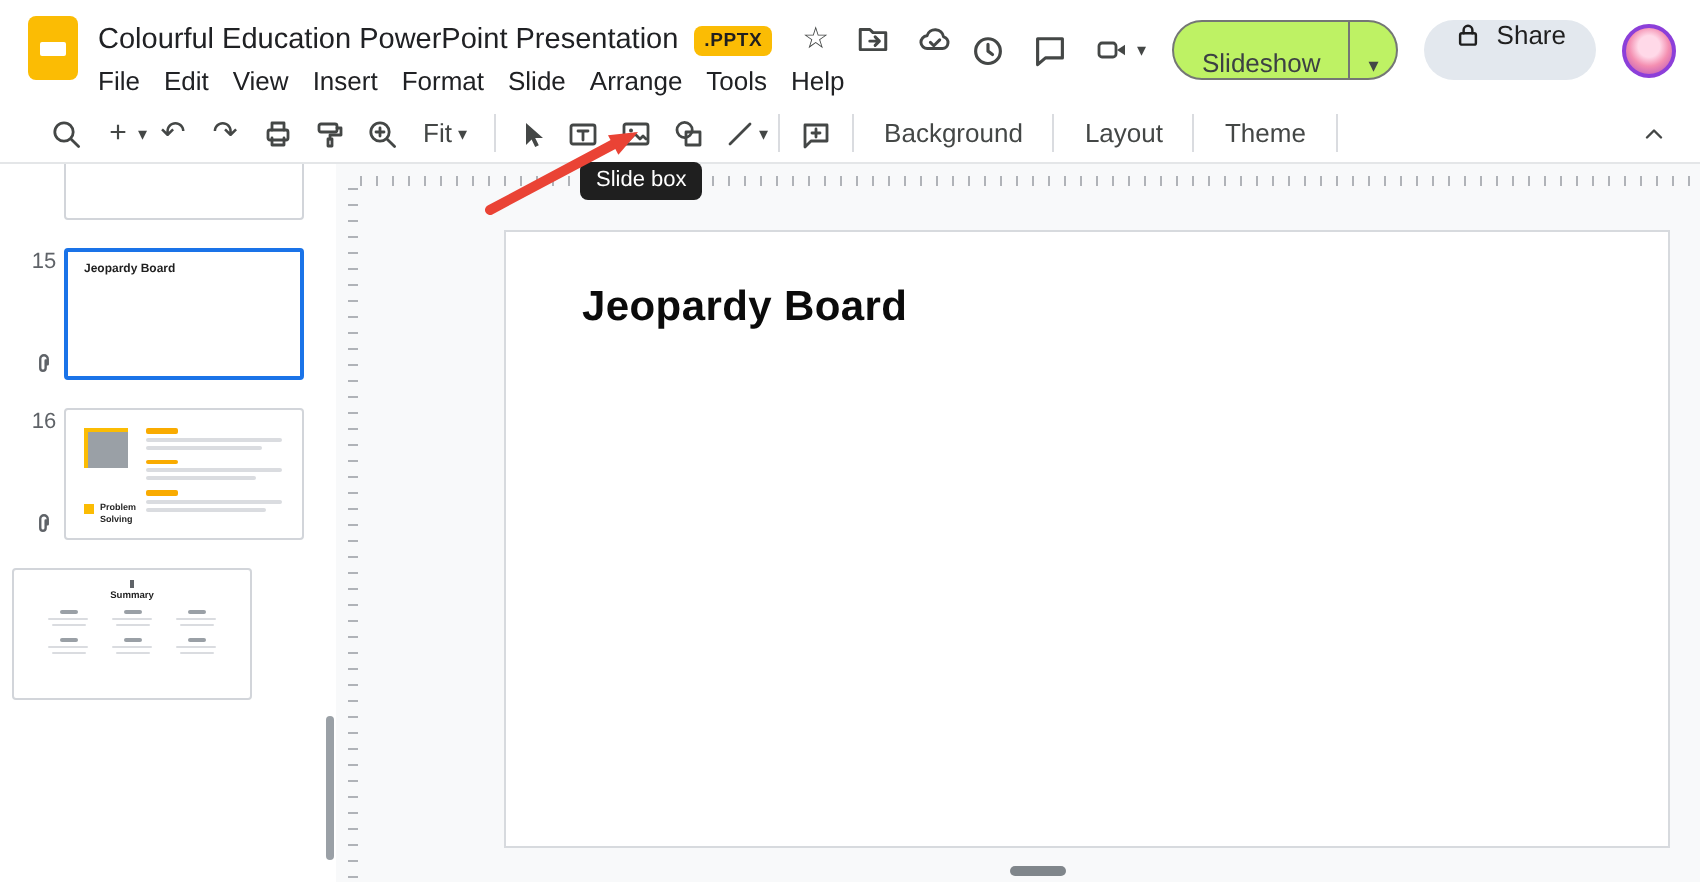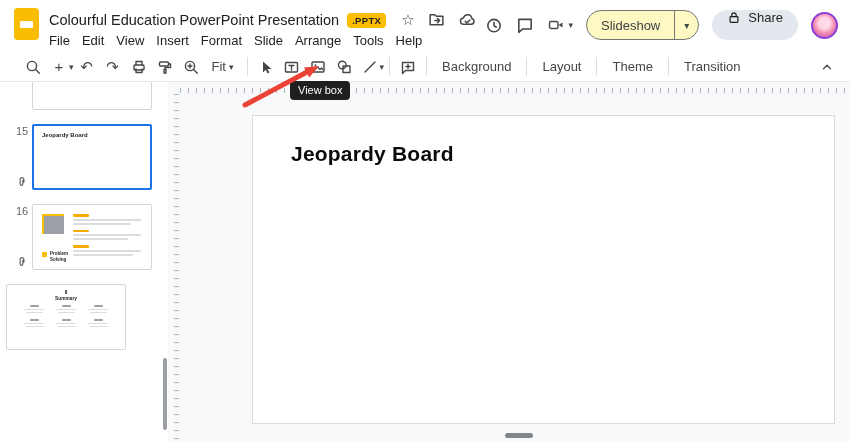--- a/index.html
+++ b/index.html
@@ -19,21 +19,21 @@
   .head-center { display:flex; flex-direction:column; min-width:0; }
   .title-row { display:flex; align-items:flex-end; height:21px; gap:8px; }
   .doc-title { font-size:14.5px; color:#202124; white-space:nowrap; }
   .pptx-badge { background:#fbbc04; color:#1f1f1f; font-size:9.5px; font-weight:bold; padding:2px 5px; border-radius:4px; letter-spacing:.3px; }
   .title-icons { display:flex; align-items:center; gap:13px; margin-left:7px; color:#444746; }
   .title-icons .uicon { font-size:15px; line-height:1; cursor:pointer; }
   .title-icons svg { cursor:pointer; }
   .menubar { display:flex; margin-top:3px; margin-left:-6px; }
   .menu-item { font-size:13px; color:#202124; padding:2px 6px; border-radius:4px; cursor:pointer; }
   .head-right { display:flex; align-items:center; gap:13px; margin-left:auto; margin-top:3px; color:#444746; flex:0 0 auto; }
-  .pill-btn { display:flex; align-items:center; height:30px; border:1px solid #747775; border-radius:15px; background:#fef9c3; overflow:hidden; cursor:pointer; }
+  .pill-btn { display:flex; align-items:flex-end; height:30px; border:1px solid #747775; border-radius:15px; background:#bef264; overflow:hidden; cursor:pointer; }
   .pill-main { padding:0 14px; font-size:13px; color:#3c4043; }
   .pill-sep { width:1px; align-self:stretch; background:#747775; }
   .pill-caret { padding:0 9px; font-size:10px; color:#444746; }
   .share-btn { display:flex; align-items:flex-start; gap:7px; height:30px; padding:0 15px; border-radius:15px; background:#e3e8ee; font-size:13px; color:#1f1f1f; cursor:pointer; }
   .avatar { width:27px; height:27px; border-radius:50%; border:2px solid #8c3fd9; background:radial-gradient(circle at 50% 40%, #ffd9e8 0 30%, #f48fb1 55%, #ab47bc 100%); cursor:pointer; }
   .cam-group { display:flex; align-items:center; gap:3px; cursor:pointer; }
   .caret-sm { font-size:9px; color:#444746; }
 
   
   .toolbar { display:flex; align-items:center; height:30px; padding:0 10px 0 20px; background:#fff; border-bottom:1px solid #e4e6e8; position:relative; }
@@ -240,21 +240,20 @@
           <path d="M8 5.5v4 M6 7.5h4"></path>
         </svg>
     </span>
     <span class="tb-divider"></span>
     <span class="tb-text">Background</span>
     <span class="tb-divider"></span>
     <span class="tb-text">Layout</span>
     <span class="tb-divider"></span>
     <span class="tb-text">Theme</span>
     <span class="tb-divider"></span>
-    <span class="tb-text">Transition</span>
     <span class="tb-icon tb-end">
       <svg class="ic" width="14" height="14" viewBox="0 0 16 16">
           <path d="M4 10 L8 6 L12 10"></path>
         </svg>
     </span>
   </div>
 
   <div class="main">
 
     <aside class="filmstrip">
@@ -366,19 +365,19 @@
           <div class="ticks"></div>
         </div>
       <div class="slide-page">
         <div class="slide-title">Jeopardy Board</div>
       </div>
       <div class="h-scroll"></div>
     </div>
 
   </div>
 
-  <div class="tooltip">View box</div>
+  <div class="tooltip">Slide box</div>
   <svg class="arrow-svg" width="95" height="55" viewBox="0 0 95 55">
     <line x1="10" y1="47" x2="72" y2="14" stroke="#ea4335" stroke-width="5" stroke-linecap="round"></line>
     <polygon points="84,8 74.2,19.4 69,9.6" fill="#ea4335"></polygon>
   </svg>
 
 </div>
 
 </body></html>

